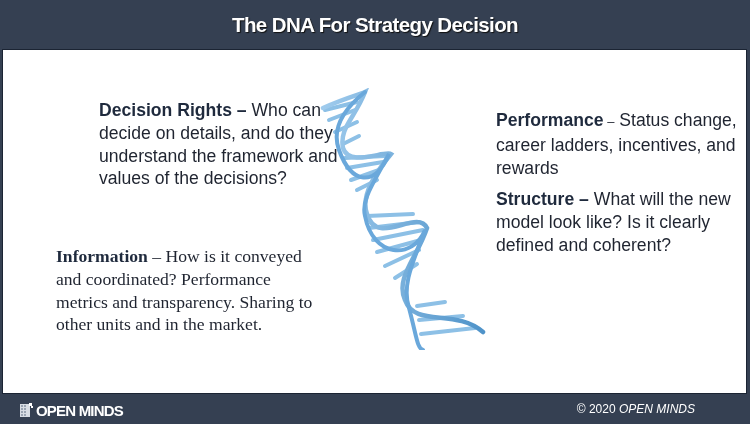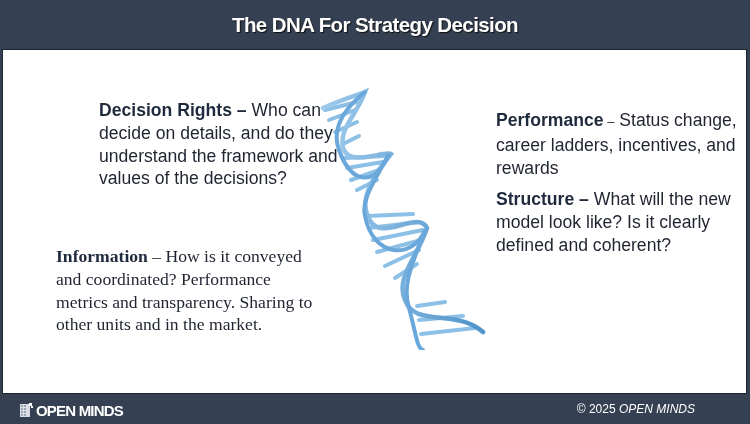--- a/index.html
+++ b/index.html
@@ -126,15 +126,15 @@
           <rect x="4" y="8" width="2" height="2"></rect>
         <rect x="1" y="11" width="2" height="2"></rect>
           <rect x="4" y="11" width="2" height="2"></rect>
       </g>
       <rect x="9" y="0" width="3" height="3" fill="#ffffff"></rect>
       <rect x="11" y="3" width="2" height="2" fill="#ffffff"></rect>
     </svg>
     <span class="logo-text">OPEN MINDS</span>
   </div>
   <div class="copyright">
-    <span>© 2025 </span><i>OPEN MINDS</i>
+    <span>© 2020 </span><i>OPEN MINDS</i>
   </div>
 </div>
 
 </body></html>

